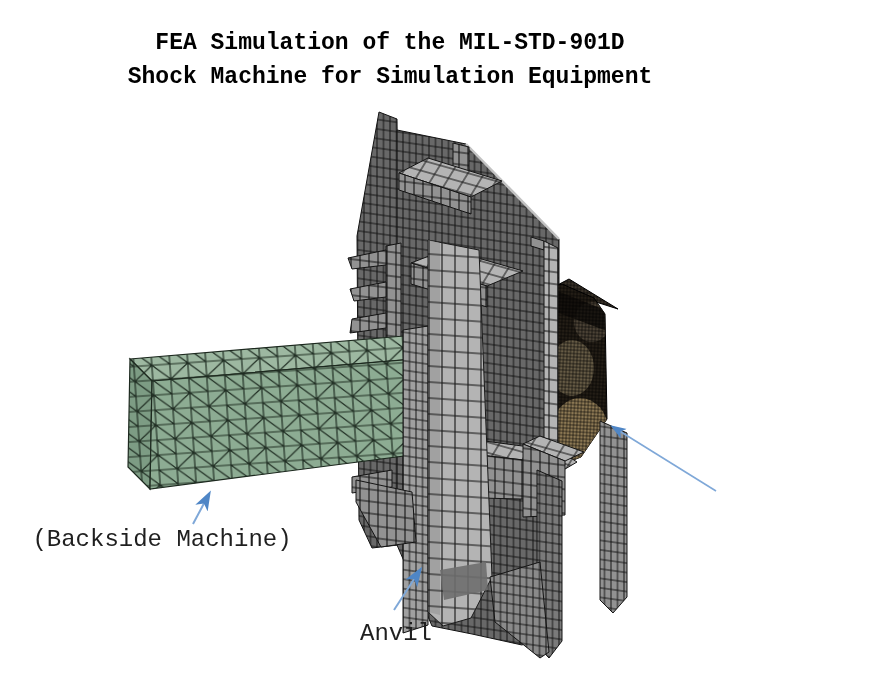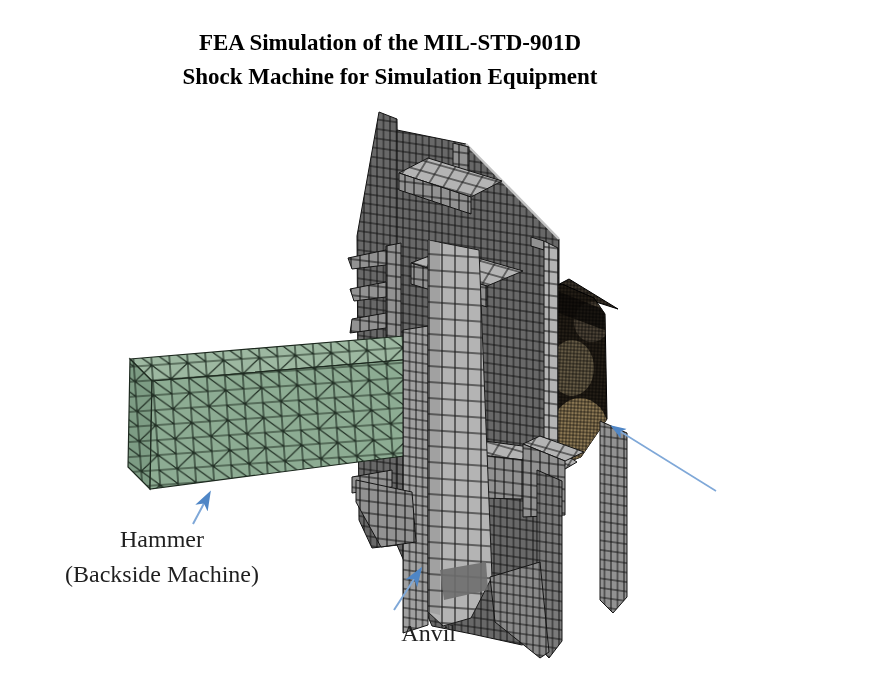--- a/index.html
+++ b/index.html
@@ -1,37 +1,37 @@
 <!DOCTYPE html>
 <html style="--background: #ffffff; --title-text: #000000; --label-text: #1f1f1f; --arrow-blue: #4f86c6; --arrow-line: #7fa8d8; --hammer-top: #9db8a1; --hammer-front: #8dac93; --hammer-side: #7d9c84; --hammer-mesh: #1f2d22; --plate-dark: #686868; --plate-mid: #929292; --plate-light: #b4b4b4; --mesh-line: #0e0e0e; --oem-base: #241e16; --oem-tan: #a08a5f;"><head>
 <meta charset="utf-8">
 <style>
   html,body{margin:0;padding:0;background:#fff;}
   .figure{
     position:relative;
     width:891px;height:689px;
     background:var(--background,#fff);
-    font-family:Liberation Serif, serif;
+    font-family:Liberation Mono, monospace;
     overflow:hidden;
   }
   .title{
     position:absolute;left:40px;top:26px;width:700px;
     text-align:center;
     font-weight:bold;font-size:23px;line-height:34px;
     color:var(--title-text,#000);
     letter-spacing:0px;
   }
   .lbl{
     position:absolute;
     font-size:24px;line-height:35px;
     color:var(--label-text,#1f1f1f);
   }
   .lbl.center{text-align:center;}
   #hammer-label{left:30px;top:522px;width:264px;}
-  #anvil-label{left:336px;top:616px;width:120px;text-align:right;}
+  #anvil-label{left:336px;top:616px;width:120px;}
   #oem-label{left:637px;top:502px;width:240px;line-height:33px;}
   svg{position:absolute;left:0;top:0;}
 </style>
 </head>
 <body>
 
 <div class="figure">
 
   <div class="title">
     <div>FEA Simulation of the MIL-STD-901D</div>
@@ -190,21 +190,20 @@
       <polygon points="490,577 540,562 549,652 540,658 495,622" fill="#8a8a8a" stroke="#141414"></polygon>
       <polygon points="490,577 540,562 549,652 540,658 495,622" fill="url(#qd)"></polygon>
     </g>
 
     <line x1="193" y1="524" x2="209" y2="494" stroke="var(--arrow-line,#7fa8d8)" stroke-width="2" marker-end="url(#ah)"></line>
     <line x1="394" y1="610" x2="420" y2="570" stroke="var(--arrow-line,#7fa8d8)" stroke-width="2" marker-end="url(#ah)"></line>
     <line x1="716" y1="491" x2="613" y2="427" stroke="var(--arrow-line,#7fa8d8)" stroke-width="1.6" marker-end="url(#ah)"></line>
   </svg>
 
   <div class="lbl center" id="hammer-label">
-    <div>Hammer</div>
     <div>(Backside Machine)</div>
   </div>
 
   <div class="lbl center" id="anvil-label">
     <div>Anvil</div>
   </div>
 
 
 </div>
 

